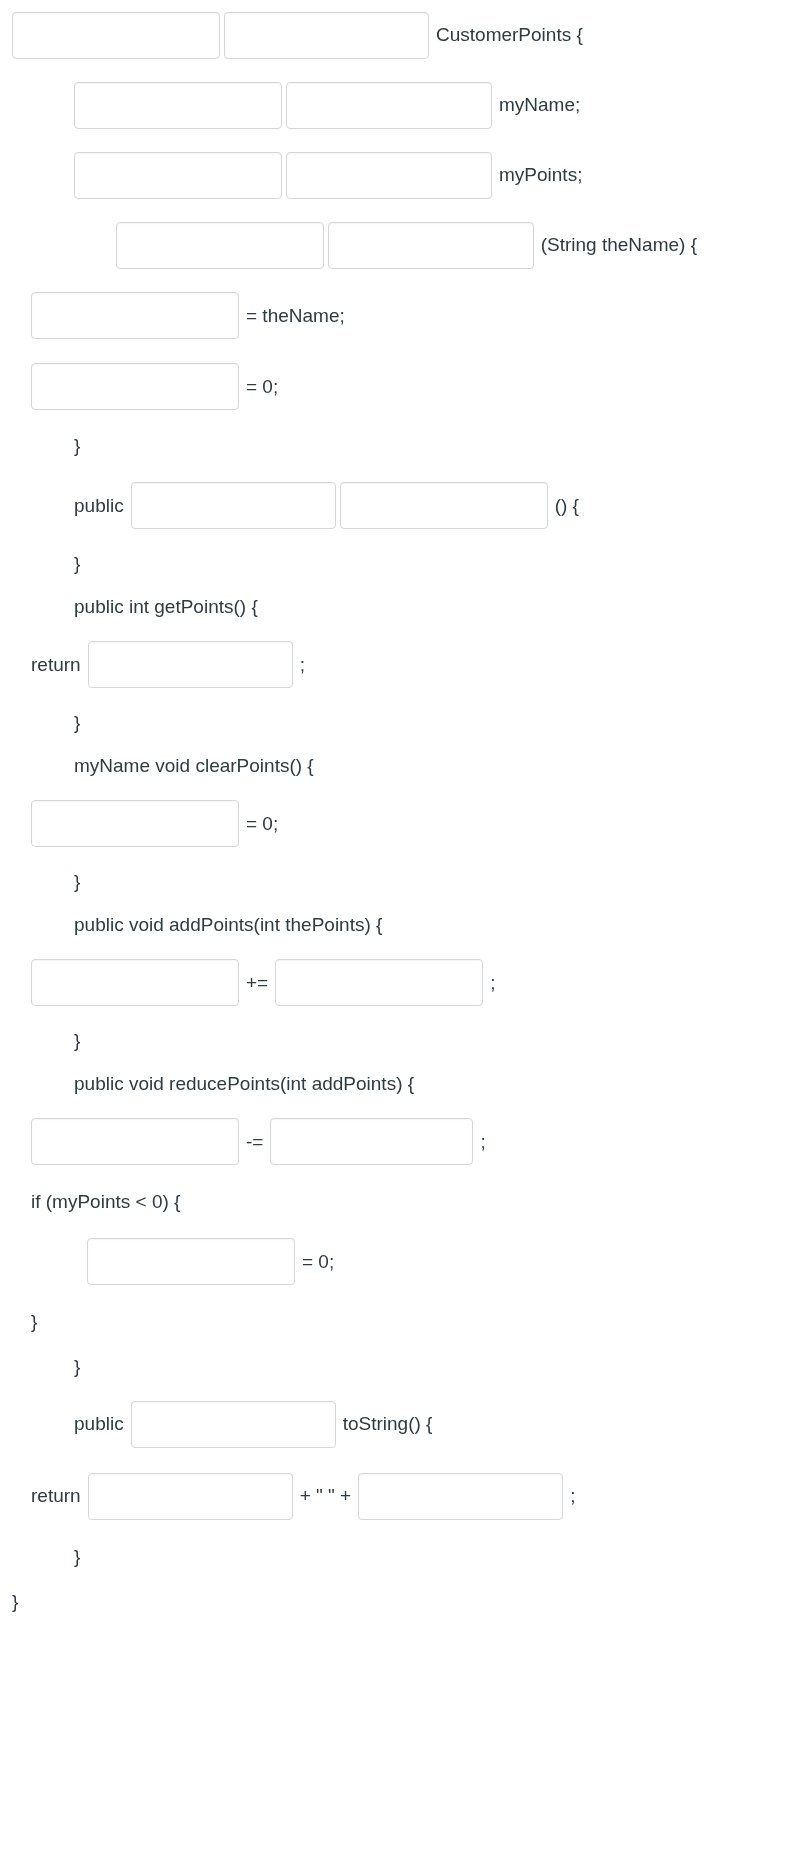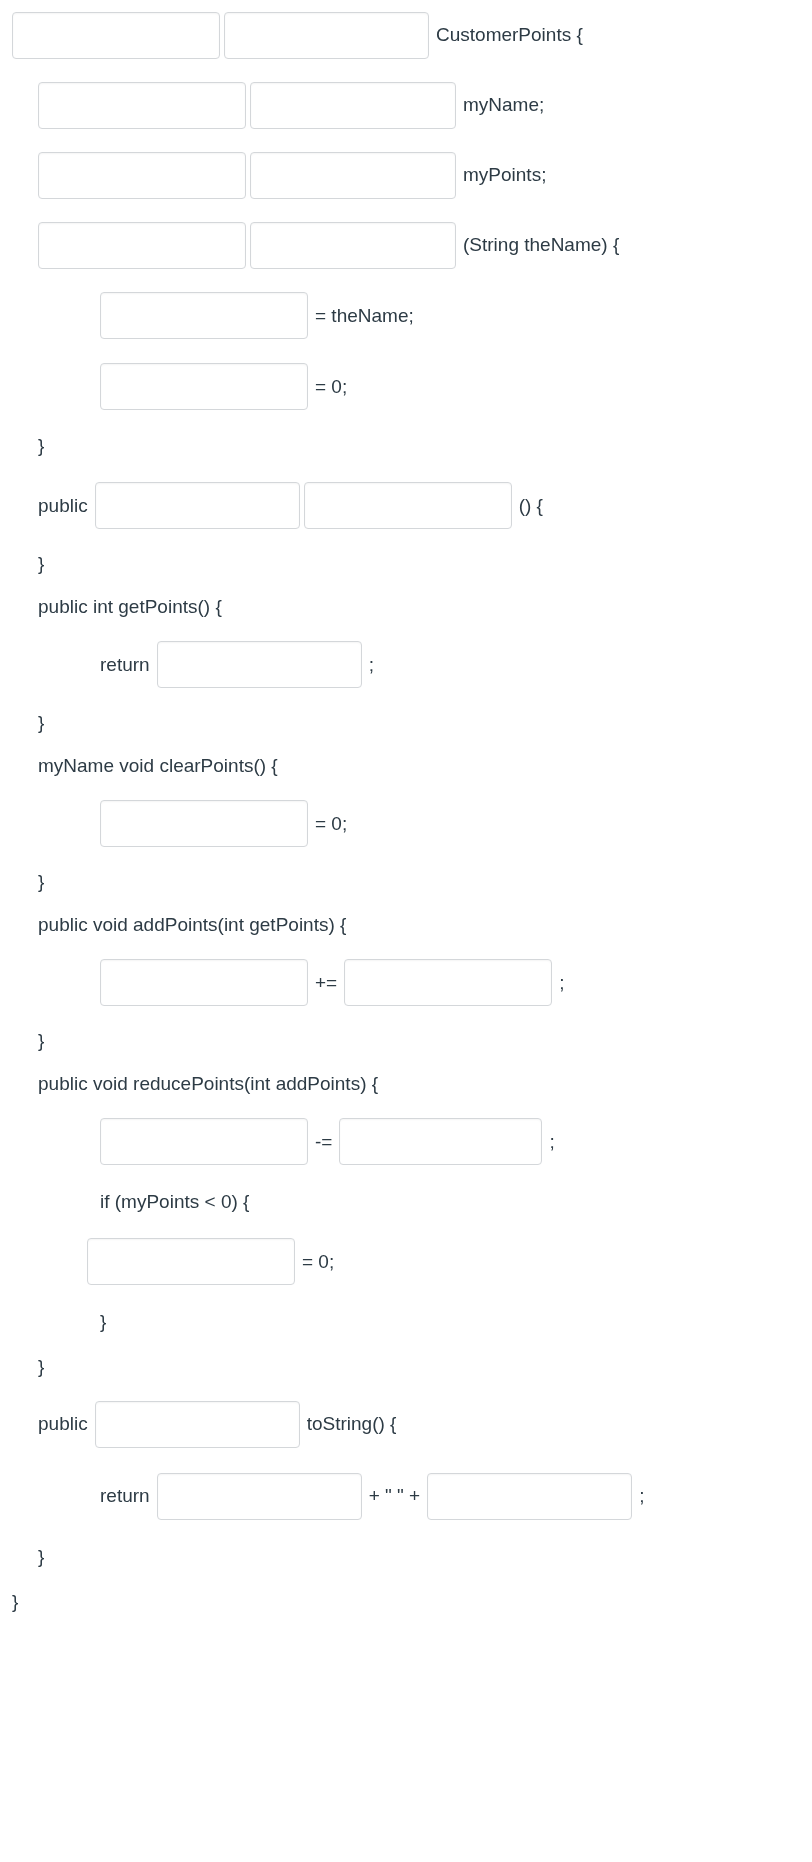--- a/index.html
+++ b/index.html
@@ -53,22 +53,22 @@
     flex: 0 0 auto;
     vertical-align: middle;
   }
 
   
   .gap-sm { width: 7px; flex: 0 0 auto; }
   .gap-xs { width: 4px; flex: 0 0 auto; }
 
   
   .ind-0 { padding-left: 12px; }
-  .ind-1 { padding-left: 38px; }
-  .ind-2 { padding-left: 100px; }
+  .ind-1 { padding-left: 38px; margin-left: 36px; }
+  .ind-2 { padding-left: 31px; }
   .ind-3 { padding-left: 87px; }
 </style>
 </head>
 <body>
 
 <div id="code-fill-in-quiz">
     <div class="code-line ind-0" style="height: 70px;">
       <input type="text" class="blank-input" placeholder="" value="" style="width: 208px;">
       <span class="gap-xs"></span>
       <input type="text" class="blank-input" placeholder="" value="" style="width: 205px;">
@@ -82,21 +82,21 @@
       <span class="gap-sm"></span>
       <span class="seg-text">myName;</span>
     </div>
     <div class="code-line ind-1" style="height: 70px;">
       <input type="text" class="blank-input" placeholder="" value="" style="width: 208px;">
       <span class="gap-xs"></span>
       <input type="text" class="blank-input" placeholder="" value="" style="width: 206px;">
       <span class="gap-sm"></span>
       <span class="seg-text">myPoints;</span>
     </div>
-    <div class="code-line ind-1" style="height: 70px;">
+    <div class="code-line ind-1" style="height: 70px; justify-content: flex-end;">
       <input type="text" class="blank-input" placeholder="" value="" style="width: 208px;">
       <span class="gap-xs"></span>
       <input type="text" class="blank-input" placeholder="" value="" style="width: 206px;">
       <span class="gap-sm"></span>
       <span class="seg-text">(String theName) {</span>
     </div>
     <div class="code-line ind-2" style="height: 71px;">
       <input type="text" class="blank-input" placeholder="" value="" style="width: 208px;">
       <span class="gap-sm"></span>
       <span class="seg-text">= theName;</span>
@@ -139,21 +139,21 @@
     </div>
     <div class="code-line ind-2" style="height: 73px;">
       <input type="text" class="blank-input" placeholder="" value="" style="width: 208px;">
       <span class="gap-sm"></span>
       <span class="seg-text">= 0;</span>
     </div>
     <div class="code-line ind-1" style="height: 43px;">
       <span class="seg-text">}</span>
     </div>
     <div class="code-line ind-1" style="height: 43px;">
-      <span class="seg-text">public void addPoints(int getPoints) {</span>
+      <span class="seg-text">public void addPoints(int thePoints) {</span>
     </div>
     <div class="code-line ind-2" style="height: 73px;">
       <input type="text" class="blank-input" placeholder="" value="" style="width: 208px;">
       <span class="gap-sm"></span>
       <span class="seg-text">+=</span>
       <span class="gap-sm"></span>
       <input type="text" class="blank-input" placeholder="" value="" style="width: 208px;">
       <span class="gap-sm"></span>
       <span class="seg-text">;</span>
     </div>

